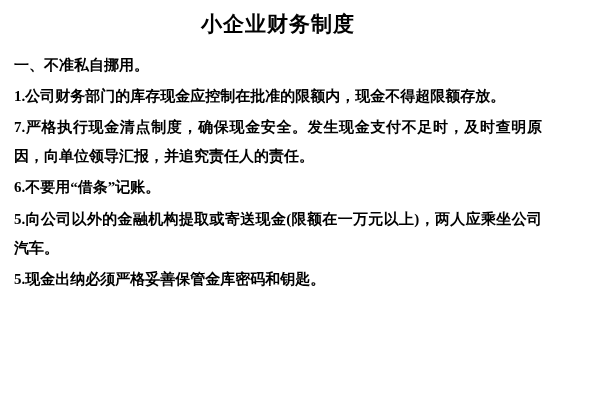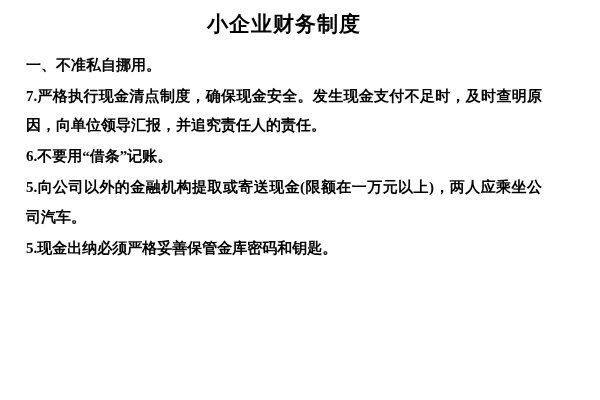--- a/index.html
+++ b/index.html
@@ -11,21 +11,21 @@
     height: 400px;
     background: #ffffff;
     font-family: "Liberation Serif", "DejaVu Serif", serif;
     color: #000000;
     overflow: hidden;
   }
   .page {
     width: 568px;
     height: 400px;
     box-sizing: border-box;
-    padding: 8px 26px 0 26px;
+    padding: 8px 26px 0 14px;
     position: relative;
   }
   .doc-title {
     text-align: center;
     font-size: 21px;
     font-weight: bold;
     letter-spacing: 1px;
     margin: 4px 0 14px 0;
     line-height: 1.2;
   }
@@ -47,20 +47,21 @@
 </style>
 </head>
 <body>
 
 <div class="page">
 
   <div class="doc-title">小企业财务制度</div>
 
   <div class="section-heading">一、不准私自挪用。</div>
 
+  <p class="para">1.公司财务部门的库存现金应控制在批准的限额内，现金不得超限额存放。</p>
 
   <p class="para">7.严格执行现金清点制度，确保现金安全。发生现金支付不足时，及时查明原因，向单位领导汇报，并追究责任人的责任。</p>
 
   <p class="para">6.不要用“借条”记账。</p>
 
 
   <p class="para">5.向公司以外的金融机构提取或寄送现金(限额在一万元以上)，两人应乘坐公司汽车。</p>
 
   <p class="para">5.现金出纳必须严格妥善保管金库密码和钥匙。</p>
 

